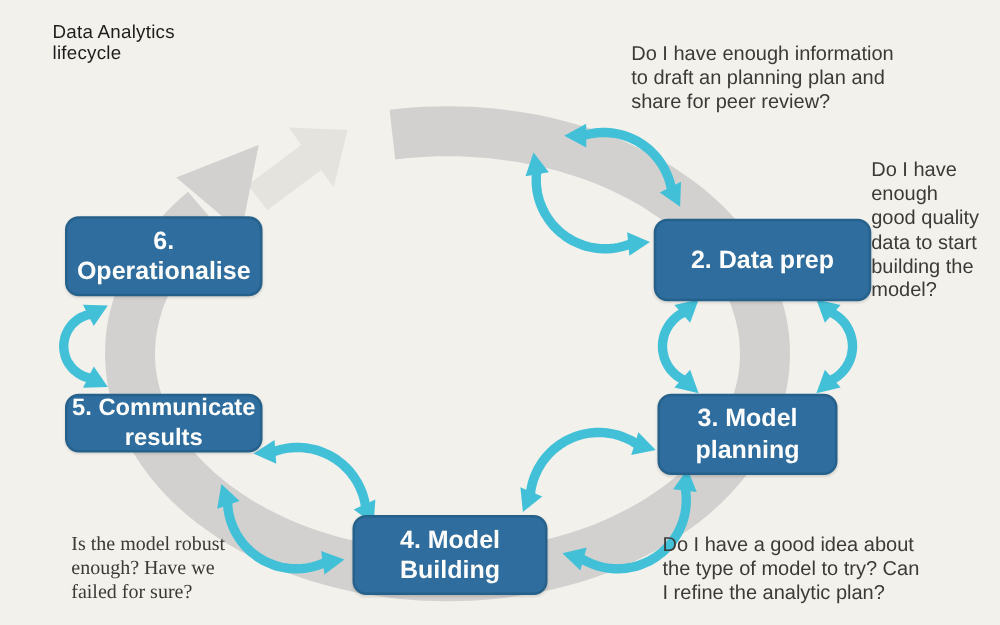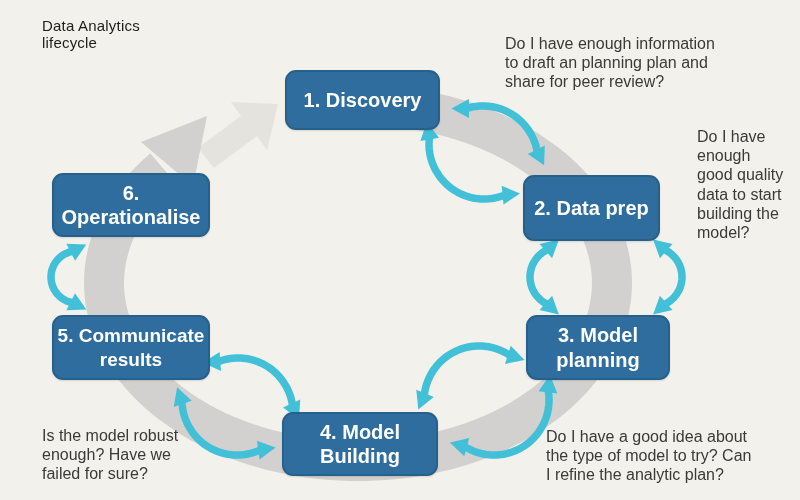--- a/index.html
+++ b/index.html
@@ -20,33 +20,33 @@
   }
   .stage{
     position:absolute; z-index:2; box-sizing:border-box;
     background:var(--box); border:2px solid var(--box-border); border-radius:11px;
     display:flex; align-items:center; justify-content:center; text-align:center;
     color:var(--box-text); font-weight:bold; font-size:20px; line-height:1.22;
     white-space:pre-line;
     box-shadow:0 1px 2px rgba(0,0,0,0.12);
   }
   .s1{left:285px; top:70px;  width:155px; height:60px;}
-  .s2{left:523px; top:175px; width:137px; height:66px;}
+  .s2{left:523px; top:175px; width:174px; height:66px;}
   .s3{left:526px; top:315px; width:144px; height:65px;}
   .s4{left:282px; top:412px; width:156px; height:64px;}
-  .s5{left:52px;  top:315px; width:158px; height:65px; font-size:19px;}
+  .s5{left:52px;  top:315px; width:158px; height:47px; font-size:19px;}
   .s6{left:52px;  top:173px; width:158px; height:64px;}
   .question{
     position:absolute; z-index:2; color:var(--question);
     font-size:16px; line-height:1.2; white-space:pre-line;
   }
   .q1{left:505px; top:34px;  width:240px;}
   .q2{left:697px; top:127px; width:105px;}
-  .q3{left:546px; top:427px; width:220px;}
-  .q4{left:42px;  top:426px; width:165px;}
+  .q3{left:530px; top:427px; width:220px;}
+  .q4{left:57px;  top:426px; width:165px;font-family:Liberation Serif, serif;}
 </style>
 </head>
 <body>
 
 <div class="canvas">
 
   <svg class="diagram-svg" id="svg" width="800" height="500" viewBox="0 0 800 500">
       <polygon points="198,148 241,116 231,102 278,104 267,150 257,136 214,168" fill="#e5e3de"></polygon>
       <polyline points="313.9,107.7 322.7,106.7 331.4,106.0 340.3,105.4 349.1,105.1 358.0,105.0 366.9,105.1 375.7,105.4 384.6,106.0 393.3,106.7 402.1,107.7 410.8,108.9 419.4,110.3 428.0,111.9 436.5,113.7 444.9,115.7 453.2,118.0 461.3,120.4 469.3,123.0 477.2,125.8 485.0,128.8 492.6,132.0 500.0,135.4 507.3,139.0 514.4,142.7 521.3,146.6 528.0,150.7 534.4,155.0 540.7,159.4 546.8,163.9 552.6,168.6 558.2,173.4 563.5,178.4 568.6,183.5 573.4,188.7 578.0,194.0 582.3,199.4 586.3,205.0 590.0,210.6 593.5,216.3 596.7,222.1 599.6,228.0 602.2,233.9 604.5,239.9 606.4,246.0 608.1,252.1 609.5,258.2 610.6,264.4 611.4,270.6 611.8,276.8 612.0,283.0 611.8,289.2 611.4,295.4 610.6,301.6 609.5,307.8 608.1,313.9 606.4,320.0 604.5,326.1 602.2,332.1 599.6,338.0 596.7,343.9 593.5,349.7 590.0,355.4 586.3,361.0 582.3,366.6 578.0,372.0 573.4,377.3 568.6,382.5 563.5,387.6 558.2,392.6 552.6,397.4 546.8,402.1 540.7,406.6 534.4,411.0 528.0,415.3 521.3,419.4 514.4,423.3 507.3,427.0 500.0,430.6 492.6,434.0 485.0,437.2 477.2,440.2 469.3,443.0 461.3,445.6 453.2,448.0 444.9,450.3 436.5,452.3 428.0,454.1 419.4,455.7 410.8,457.1 402.1,458.3 393.3,459.3 384.6,460.0 375.7,460.6 366.9,460.9 358.0,461.0 349.1,460.9 340.3,460.6 331.4,460.0 322.7,459.3 313.9,458.3 305.2,457.1 296.6,455.7 288.0,454.1 279.5,452.3 271.1,450.3 262.8,448.0 254.7,445.6 246.7,443.0 238.8,440.2 231.0,437.2 223.4,434.0 216.0,430.6 208.7,427.0 201.6,423.3 194.7,419.4 188.0,415.3 181.6,411.0 175.3,406.6 169.2,402.1 163.4,397.4 157.8,392.6 152.5,387.6 147.4,382.5 142.6,377.3 138.0,372.0 133.7,366.6 129.7,361.0 126.0,355.4 122.5,349.7 119.3,343.9 116.4,338.0 113.8,332.1 111.5,326.1 109.6,320.0 107.9,313.9 106.5,307.8 105.4,301.6 104.6,295.4 104.2,289.2 104.0,283.0 104.2,276.8 104.6,270.6 105.4,264.4 106.5,258.2 107.9,252.1 109.6,246.0 111.5,239.9 113.8,233.9 116.4,228.0 119.3,222.1 122.5,216.3 126.0,210.6 129.7,205.0 133.7,199.4 138.0,194.0 142.6,188.7 147.4,183.5 152.5,178.4 157.8,173.4 163.4,168.6" fill="none" stroke="#d2d1cf" stroke-width="40"></polyline>
       <polygon points="207,116 193,186 141,142" fill="#d2d1cf"></polygon>
@@ -75,21 +75,20 @@
       <polygon points="177.1,387.2 191.7,400.8 173.7,406.9" fill="#42c0d7"></polygon>
       <polygon points="275.6,447.6 259.6,459.5 256.9,440.7" fill="#42c0d7"></polygon>
       <polyline points="72.5,251.4 71.2,251.7 69.8,252.0 68.5,252.4 67.3,252.9 66.0,253.4 64.8,254.0 63.6,254.7 62.5,255.4 61.4,256.2 60.3,257.1 59.3,258.0 58.3,258.9 57.4,259.9 56.5,261.0 55.7,262.1 55.0,263.2 54.3,264.4 53.6,265.6 53.1,266.8 52.6,268.1 52.1,269.4 51.8,270.7 51.5,272.0 51.3,273.4 51.1,274.7 51.0,276.1 51.0,277.5 51.1,278.8 51.2,280.2 51.4,281.5 51.7,282.8 52.0,284.2 52.4,285.5 52.9,286.7 53.4,288.0 54.0,289.2 54.7,290.4 55.4,291.5 56.2,292.6 57.1,293.7 58.0,294.7 58.9,295.7 59.9,296.6 61.0,297.5 62.1,298.3 63.2,299.0 64.4,299.7 65.6,300.4 66.8,300.9 68.1,301.4 69.4,301.9 70.7,302.2 72.0,302.5 72.5,302.6" fill="none" stroke="#42c0d7" stroke-width="7.5"></polyline>
       <polygon points="86.3,244.4 75.0,260.8 66.4,243.8" fill="#42c0d7"></polygon>
       <polygon points="86.3,309.6 66.4,310.2 75.0,293.2" fill="#42c0d7"></polygon>
     </svg>
 
   <div class="title">Data Analytics
 lifecycle</div>
 
-  <div class="stage s1">1. Discovery</div>
   <div class="stage s2">2. Data prep</div>
   <div class="stage s3">3. Model
 planning</div>
   <div class="stage s4">4. Model
 Building</div>
   <div class="stage s5">5. Communicate
 results</div>
   <div class="stage s6">6.
 Operationalise</div>
 

